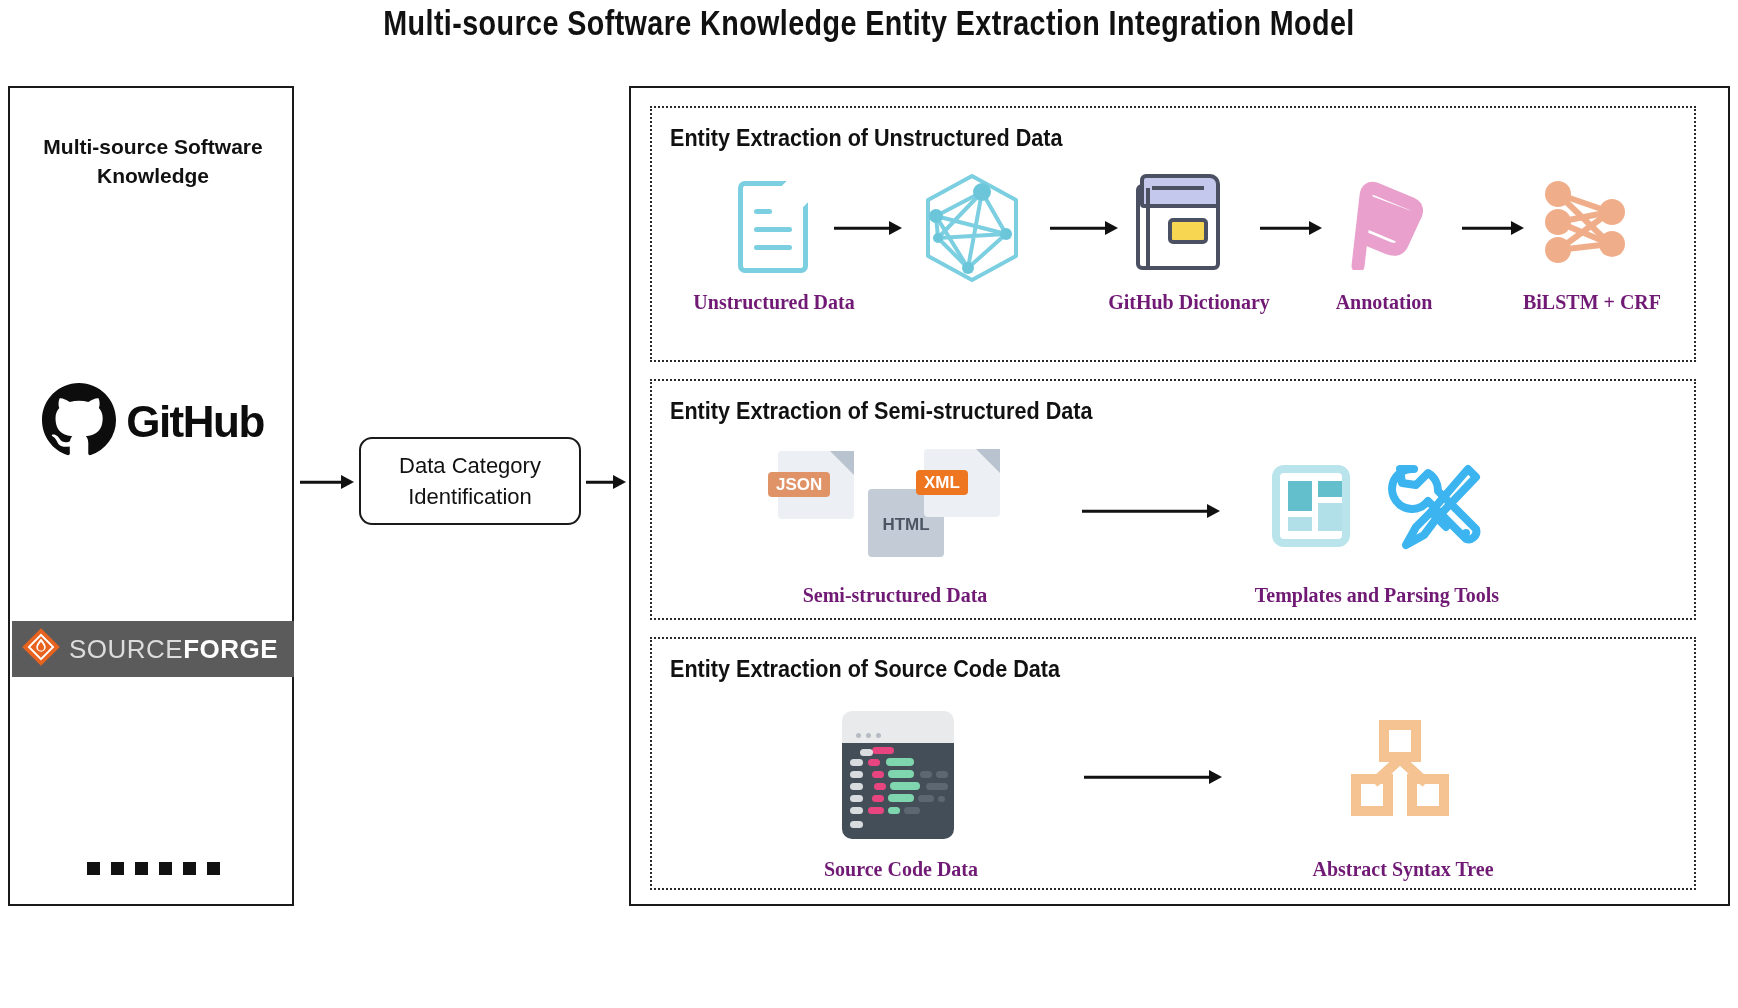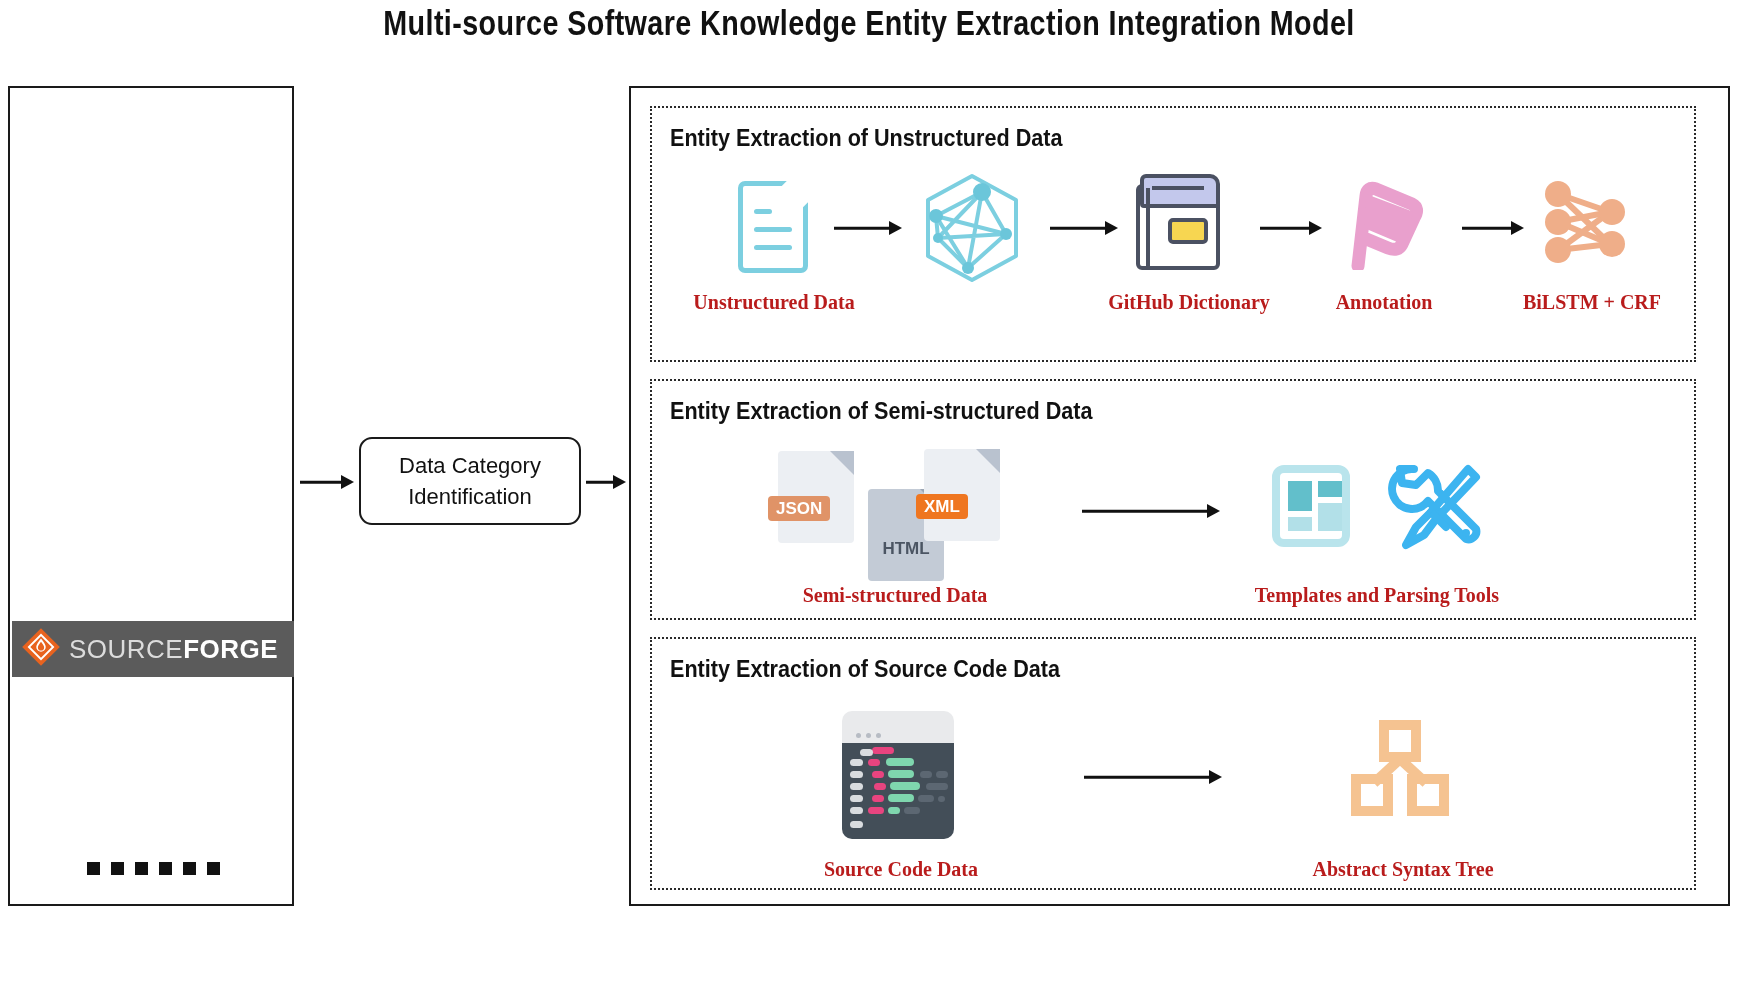--- a/index.html
+++ b/index.html
@@ -90,21 +90,21 @@
   #section-sourcecode{ top:549px;  height:253px; }
   .section-title{
     position:absolute; left:18px; top:16px;
     font-family:"Liberation Sans Narrow","Liberation Sans",sans-serif;
     font-weight:700; font-size:24px; letter-spacing:0px; color:#111;
     transform:scaleX(.9); transform-origin:0 50%; white-space:nowrap;
   }
   .caption{
     position:absolute; text-align:center;
     font-family:"Liberation Serif",serif; font-weight:700;
-    font-size:20px; line-height:25px; color:#b91c1c;
+    font-size:20px; line-height:25px; color:#701a75;
   }
 
   .icon-slot{position:absolute;}
 
   
   .doc-icon-blue{position:relative;width:70px;height:92px;}
   .doc-icon-blue .body{position:absolute;inset:0;border:5px solid #7ccfe0;
      border-radius:7px;box-sizing:border-box;background:#fff;}
   .doc-icon-blue .fold2{position:absolute;right:-3px;top:-3px;width:30px;height:30px;
      background:#fff;transform:rotate(45deg);transform-origin:50% 50%;}
@@ -118,21 +118,21 @@
   .book-icon .top{position:absolute;left:4px;top:0;width:80px;height:34px;
      background:#c3c8ec;border:4px solid #4b5162;border-radius:6px 10px 4px 4px;
      box-sizing:border-box;}
   .book-icon .topline{position:absolute;left:16px;top:12px;width:52px;height:4px;
      background:#4b5162;}
   .book-icon .label{position:absolute;left:32px;top:44px;width:40px;height:26px;
      background:#f7d651;border:4px solid #4b5162;border-radius:5px;box-sizing:border-box;}
 
   .flag-icon{width:86px;height:96px;}
 
-  .file-icon{position:relative;width:76px;height:92px;}
+  .file-icon{position:relative;width:76px;height:68px;}
   .file-icon .sheet{position:absolute;inset:0;background:#eceff3;border-radius:4px;}
   .file-icon .corner{position:absolute;right:0;top:0;width:24px;height:24px;
      background:#b9c2cf;clip-path:polygon(0 0,100% 100%,100% 0);}
   .file-icon .tag{position:absolute;left:-10px;bottom:22px;padding:4px 8px;
      border-radius:4px;color:#fff;font-weight:700;font-size:17px;line-height:1;
      font-family:"Liberation Sans Narrow","Liberation Sans",sans-serif;}
   .file-icon.html .sheet{background:#c3cbd6;}
   .file-icon.html .corner{background:#9ba6b4;}
   .file-icon .inner-label{position:absolute;left:0;right:0;bottom:22px;text-align:center;
      font-family:"Liberation Sans Narrow","Liberation Sans",sans-serif;
@@ -151,21 +151,37 @@
      background:#434e58;border-radius:0 0 10px 10px;overflow:hidden;}
   .code-icon .screen i{position:absolute;display:block;border-radius:4px;}
 </style>
 </head>
 <body>
 
 <div id="figure-title">Multi-source Software Knowledge Entity Extraction Integration Model</div>
 
 <div id="left-panel">
 
-
+  <div id="left-panel-title">Multi-source Software Knowledge</div>
+
+  <div class="source-item" id="src-github">
+    <div class="gh-wrap">
+      <span>
+        <svg width="74" height="74" viewBox="0 0 16 16" aria-hidden="true">
+          <path fill="#0d0d0d" d="M8 0C3.58 0 0 3.58 0 8c0 3.54 2.29 6.53 5.47 7.59.4.07.55-.17.55-.38
+            0-.19-.01-.82-.01-1.49-2.01.37-2.53-.49-2.69-.94-.09-.23-.48-.94-.82-1.13-.28-.15-.68-.52-.01-.53.63-.01
+            1.08.58 1.23.82.72 1.21 1.87.87 2.33.66.07-.52.28-.87.51-1.07-1.78-.2-3.64-.89-3.64-3.95
+            0-.87.31-1.59.82-2.15-.08-.2-.36-1.02.08-2.12 0 0 .67-.21 2.2.82.64-.18 1.32-.27 2-.27s1.36.09
+            2 .27c1.53-1.04 2.2-.82 2.2-.82.44 1.1.16 1.92.08 2.12.51.56.82 1.27.82 2.15 0 3.07-1.87 3.75-3.65
+            3.95.29.25.54.73.54 1.48 0 1.07-.01 1.93-.01 2.2 0 .21.15.46.55.38A8.01 8.01 0 0 0 16 8c0-4.42-3.58-8-8-8z"></path>
+        </svg>
+      </span>
+      <span class="gh-text">GitHub</span>
+    </div>
+  </div>
 
 
   <div class="source-item" id="src-sourceforge">
     <div class="sf-box">
       <span>
         <svg width="38" height="38" viewBox="0 0 40 40" aria-hidden="true">
           <rect x="6" y="6" width="28" height="28" transform="rotate(45 20 20)" fill="#e8631f"></rect>
           <rect x="11" y="11" width="18" height="18" transform="rotate(45 20 20)" fill="none" stroke="#fff" stroke-width="2"></rect>
           <path d="M20 11c3 4 5 6.2 5 9a5 5 0 1 1-10 0c0-2.8 2-5 5-9z" fill="#fff"></path>
           <path d="M20 14.5c2 2.8 3.3 4.2 3.3 6a3.3 3.3 0 1 1-6.6 0c0-1.8 1.3-3.2 3.3-6z" fill="#e8631f"></path>

